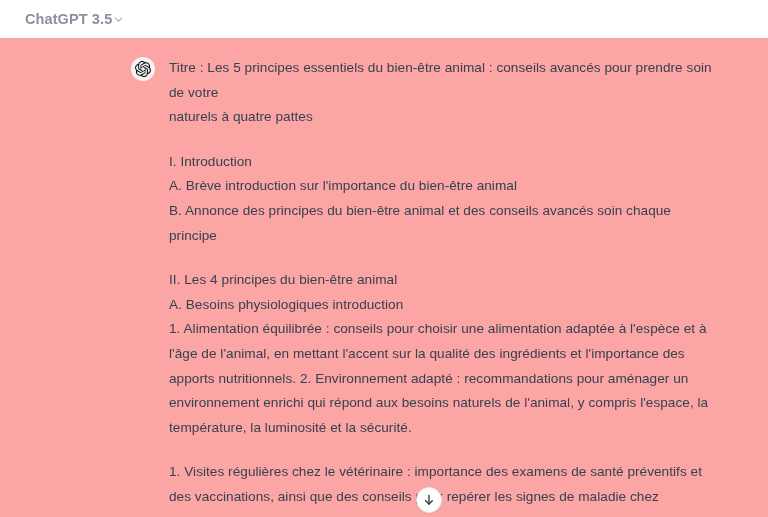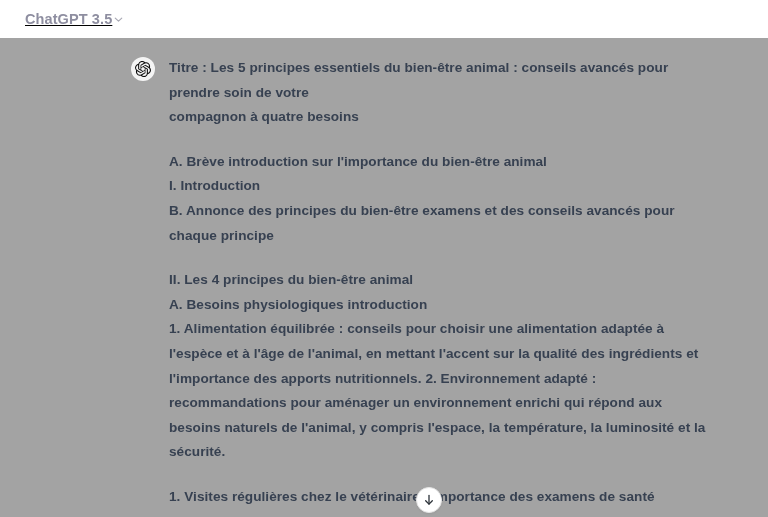--- a/index.html
+++ b/index.html
@@ -25,21 +25,20 @@
     box-sizing: border-box;
     background: #ffffff;
   }
   .model-switcher {
     display: flex;
     align-items: center;
     padding: 2px 6px 2px 0;
     border-radius: 8px;
     cursor: pointer;
     user-select: none;
-    text-decoration: underline;
   }
   .model-switcher .model-name {
     font-size: 14.5px;
     font-weight: 600;
     color: #8e8ea0;
     letter-spacing: 0.1px;
     line-height: 18px;
   }
   .chevron-down {
     width: 13px;
@@ -50,22 +49,21 @@
   .chevron-down svg { display: block; }
 
   
   .conversation {
     position: absolute;
     top: 38px;
     left: 0;
     right: 0;
     bottom: 0;
     overflow: hidden;
-    background: #a3a3a3;
-    font-weight: bold;
+    background: #fca5a5;
   }
   .message {
     display: flex;
     align-items: flex-start;
     padding: 18px 56px 0 131px;
     box-sizing: border-box;
   }
   .avatar {
     width: 24px;
     height: 24px;
@@ -134,27 +132,27 @@
     <div class="avatar">
       <svg viewBox="0 0 24 24" width="16" height="16" fill="#0d0d0d">
         <path d="M22.28 9.82a5.98 5.98 0 0 0-.52-4.91 6.05 6.05 0 0 0-6.51-2.9A6 6 0 0 0 4.98 4.18a5.98 5.98 0 0 0-4 2.9 6.05 6.05 0 0 0 .74 7.1 5.98 5.98 0 0 0 .51 4.91 6.05 6.05 0 0 0 6.52 2.9A5.98 5.98 0 0 0 13.26 24a6.05 6.05 0 0 0 5.77-4.21 5.98 5.98 0 0 0 4-2.9 6.05 6.05 0 0 0-.75-7.07zm-9.02 12.6a4.48 4.48 0 0 1-2.88-1.04l.14-.08 4.78-2.76a.8.8 0 0 0 .39-.68v-6.74l2.02 1.17a.07.07 0 0 1 .04.05v5.58a4.5 4.5 0 0 1-4.49 4.5zM3.6 18.3a4.47 4.47 0 0 1-.54-3.01l.14.09 4.79 2.76a.78.78 0 0 0 .78 0l5.84-3.37v2.33a.08.08 0 0 1-.03.06L9.74 19.95a4.5 4.5 0 0 1-6.14-1.64zM2.34 7.9a4.49 4.49 0 0 1 2.35-1.97V11.6a.77.77 0 0 0 .38.67l5.82 3.36-2.02 1.17a.08.08 0 0 1-.07 0l-4.84-2.8a4.5 4.5 0 0 1-1.62-6.1zm16.6 3.86L13.1 8.38 15.12 7.2a.08.08 0 0 1 .07 0l4.84 2.8a4.49 4.49 0 0 1-.68 8.1v-5.66a.79.79 0 0 0-.4-.68zm2.01-3.03-.14-.09-4.78-2.78a.78.78 0 0 0-.79 0L9.4 9.23V6.9a.07.07 0 0 1 .03-.06l4.84-2.79a4.5 4.5 0 0 1 6.68 4.66zM8.3 12.86l-2.02-1.16a.08.08 0 0 1-.04-.06V6.07a4.5 4.5 0 0 1 7.37-3.45l-.14.08-4.78 2.76a.79.79 0 0 0-.39.68v6.72zm1.1-2.36 2.6-1.5 2.6 1.5v3l-2.6 1.5-2.6-1.5v-3z"></path>
       </svg>
     </div>
 
     <div class="msg-body">
 
       <p>
         <span class="ln">Titre : Les 5 principes essentiels du bien-être animal : conseils avancés pour prendre soin de votre</span>
-        <span class="ln">compagnon à quatre besoins</span>
+        <span class="ln">naturels à quatre pattes</span>
       </p>
 
       <p>
+        <span class="ln">I. Introduction</span>
         <span class="ln">A. Brève introduction sur l'importance du bien-être animal</span>
-        <span class="ln">I. Introduction</span>
-        <span class="ln">B. Annonce des principes du bien-être examens et des conseils avancés pour chaque principe</span>
+        <span class="ln">B. Annonce des principes du bien-être animal et des conseils avancés soin chaque principe</span>
       </p>
 
       <p>
         <span class="ln">II. Les 4 principes du bien-être animal</span>
         <span class="ln">A. Besoins physiologiques introduction</span>
         <span>1. Alimentation équilibrée : conseils pour choisir une alimentation adaptée à l'espèce et à l'âge de l'animal, en mettant l'accent sur la qualité des ingrédients et l'importance des apports nutritionnels.</span>
         <span>2. Environnement adapté : recommandations pour aménager un environnement enrichi qui répond aux besoins naturels de l'animal, y compris l'espace, la température, la luminosité et la sécurité.</span>
       </p>
 
       <p>

